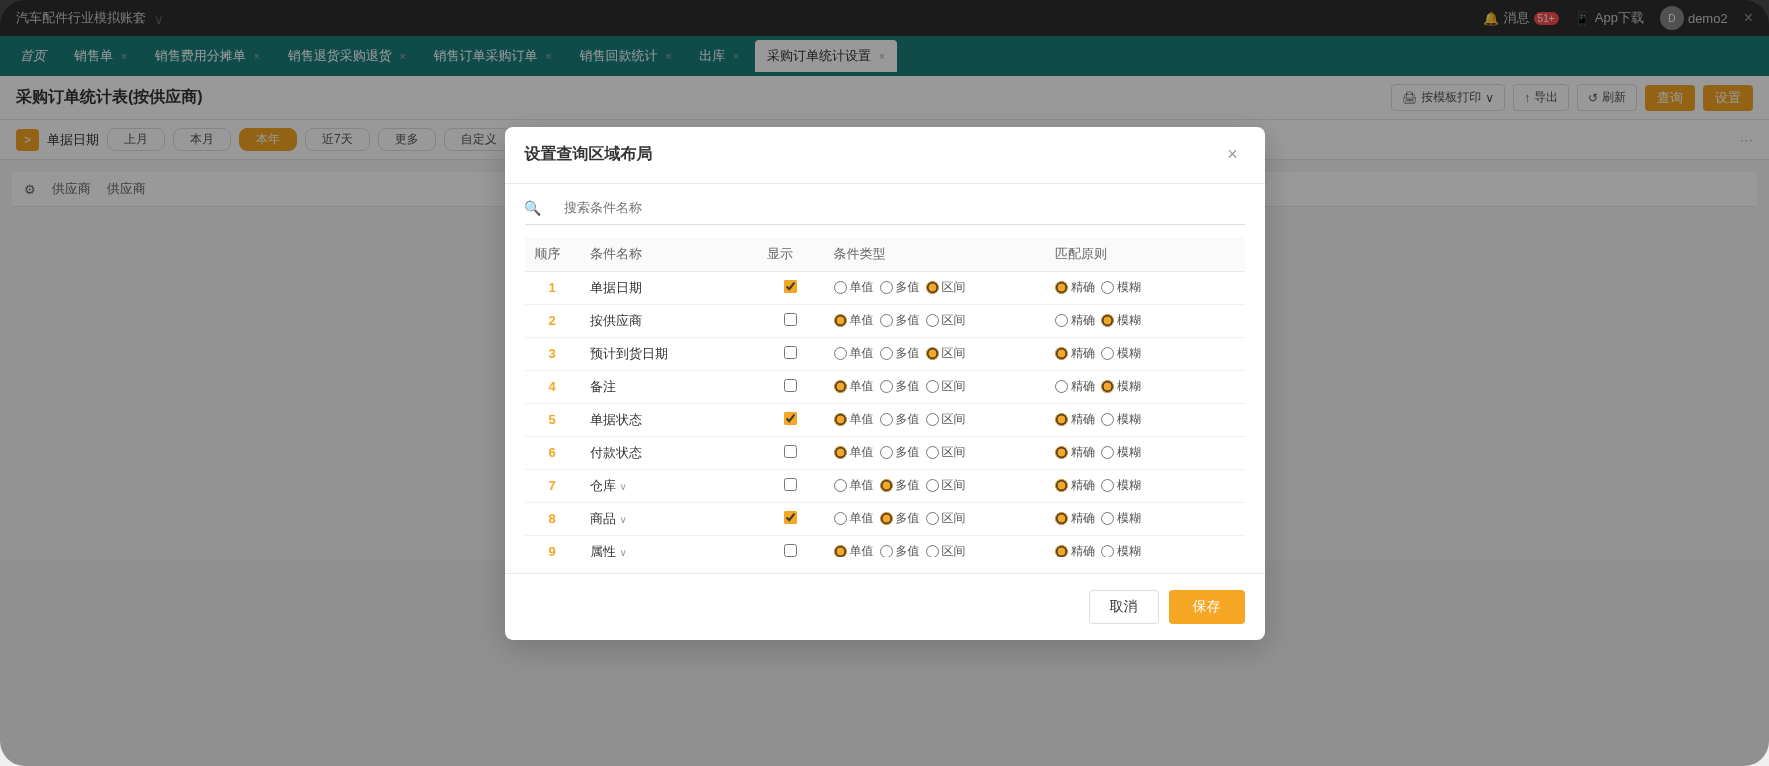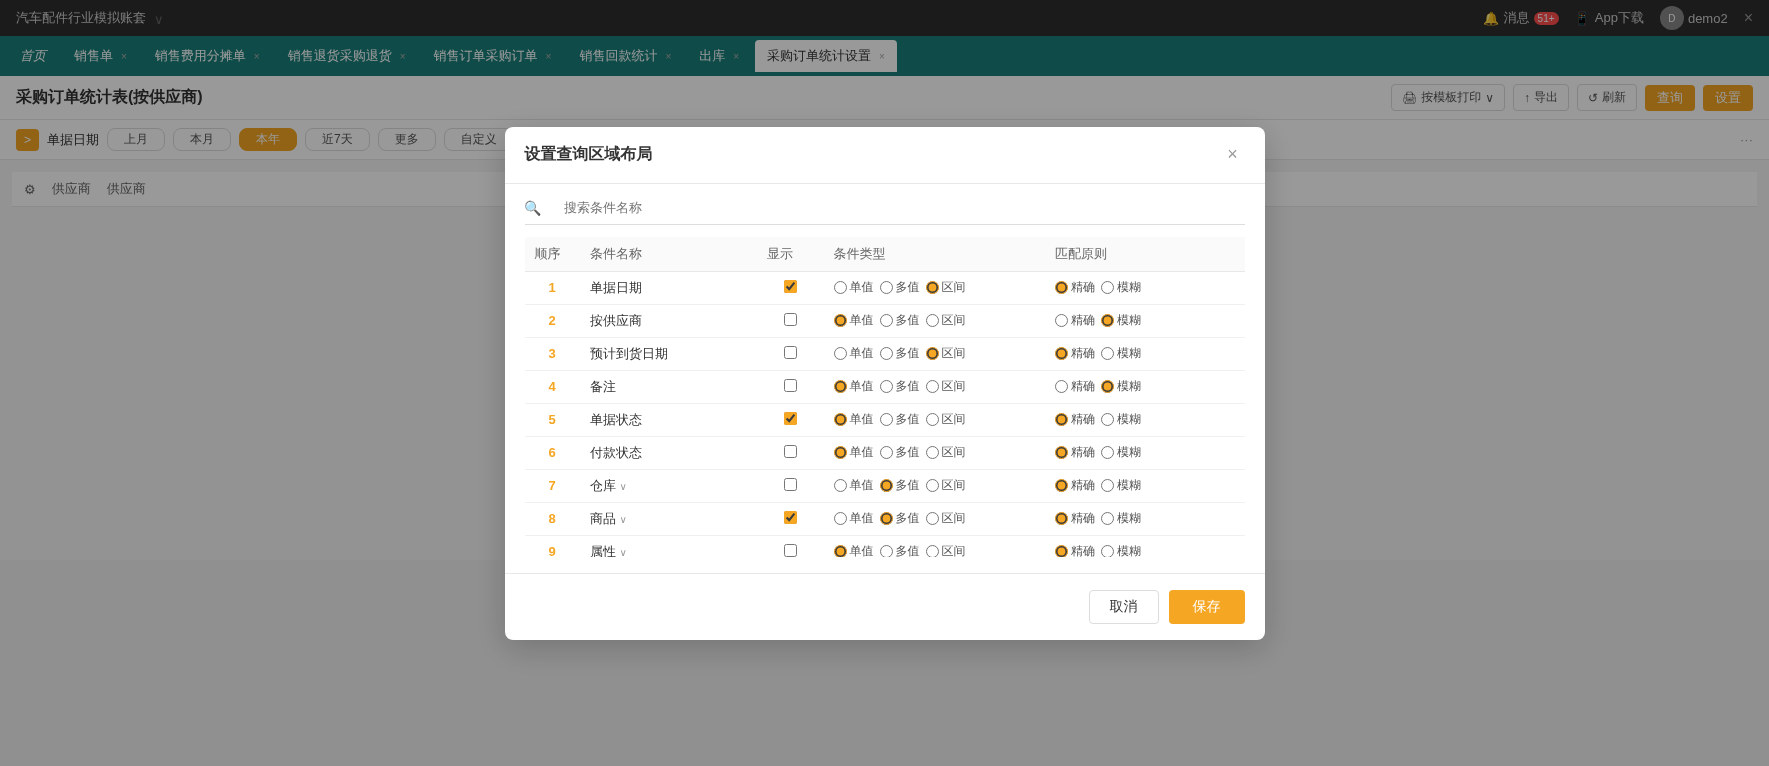--- a/index.html
+++ b/index.html
@@ -89,21 +89,21 @@
       gap: 16px;
       border-bottom: 1px solid #e8e8e8;
       color: #666;
       font-size: 13px;
     }
 
     
     .overlay {
       position: fixed; top: 0; left: 0; right: 0; bottom: 0;
       background: rgba(0,0,0,0.4); z-index: 100;
-      display: flex; align-items: center; justify-content: center;
+      display: flex; align-items: center; justify-content: center; border-radius: 25px;
     }
 
     
     .modal {
       background: white; border-radius: 8px; width: 760px; max-height: 680px;
       display: flex; flex-direction: column; box-shadow: 0 8px 32px rgba(0,0,0,0.2);
     }
     .modal-header {
       display: flex; align-items: center; justify-content: space-between;
       padding: 16px 20px; border-bottom: 1px solid #e8e8e8;

